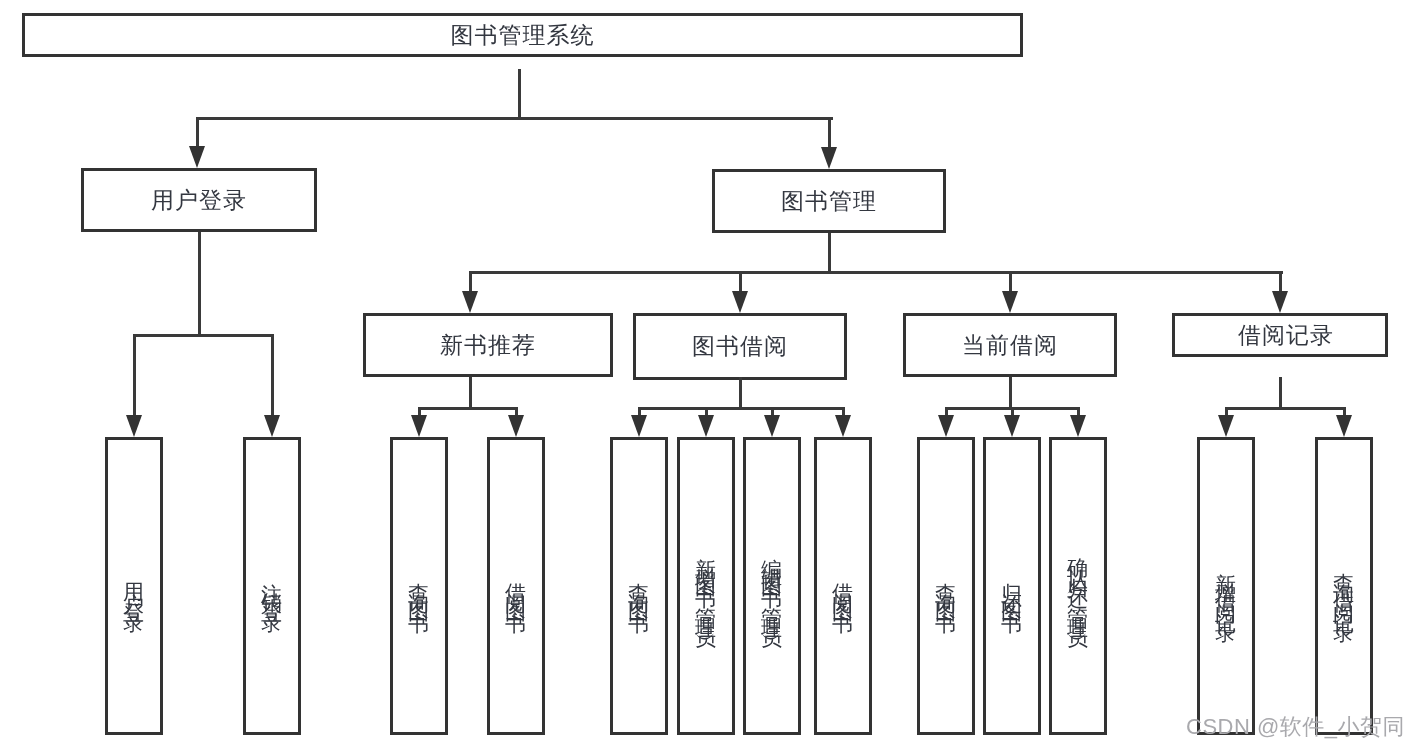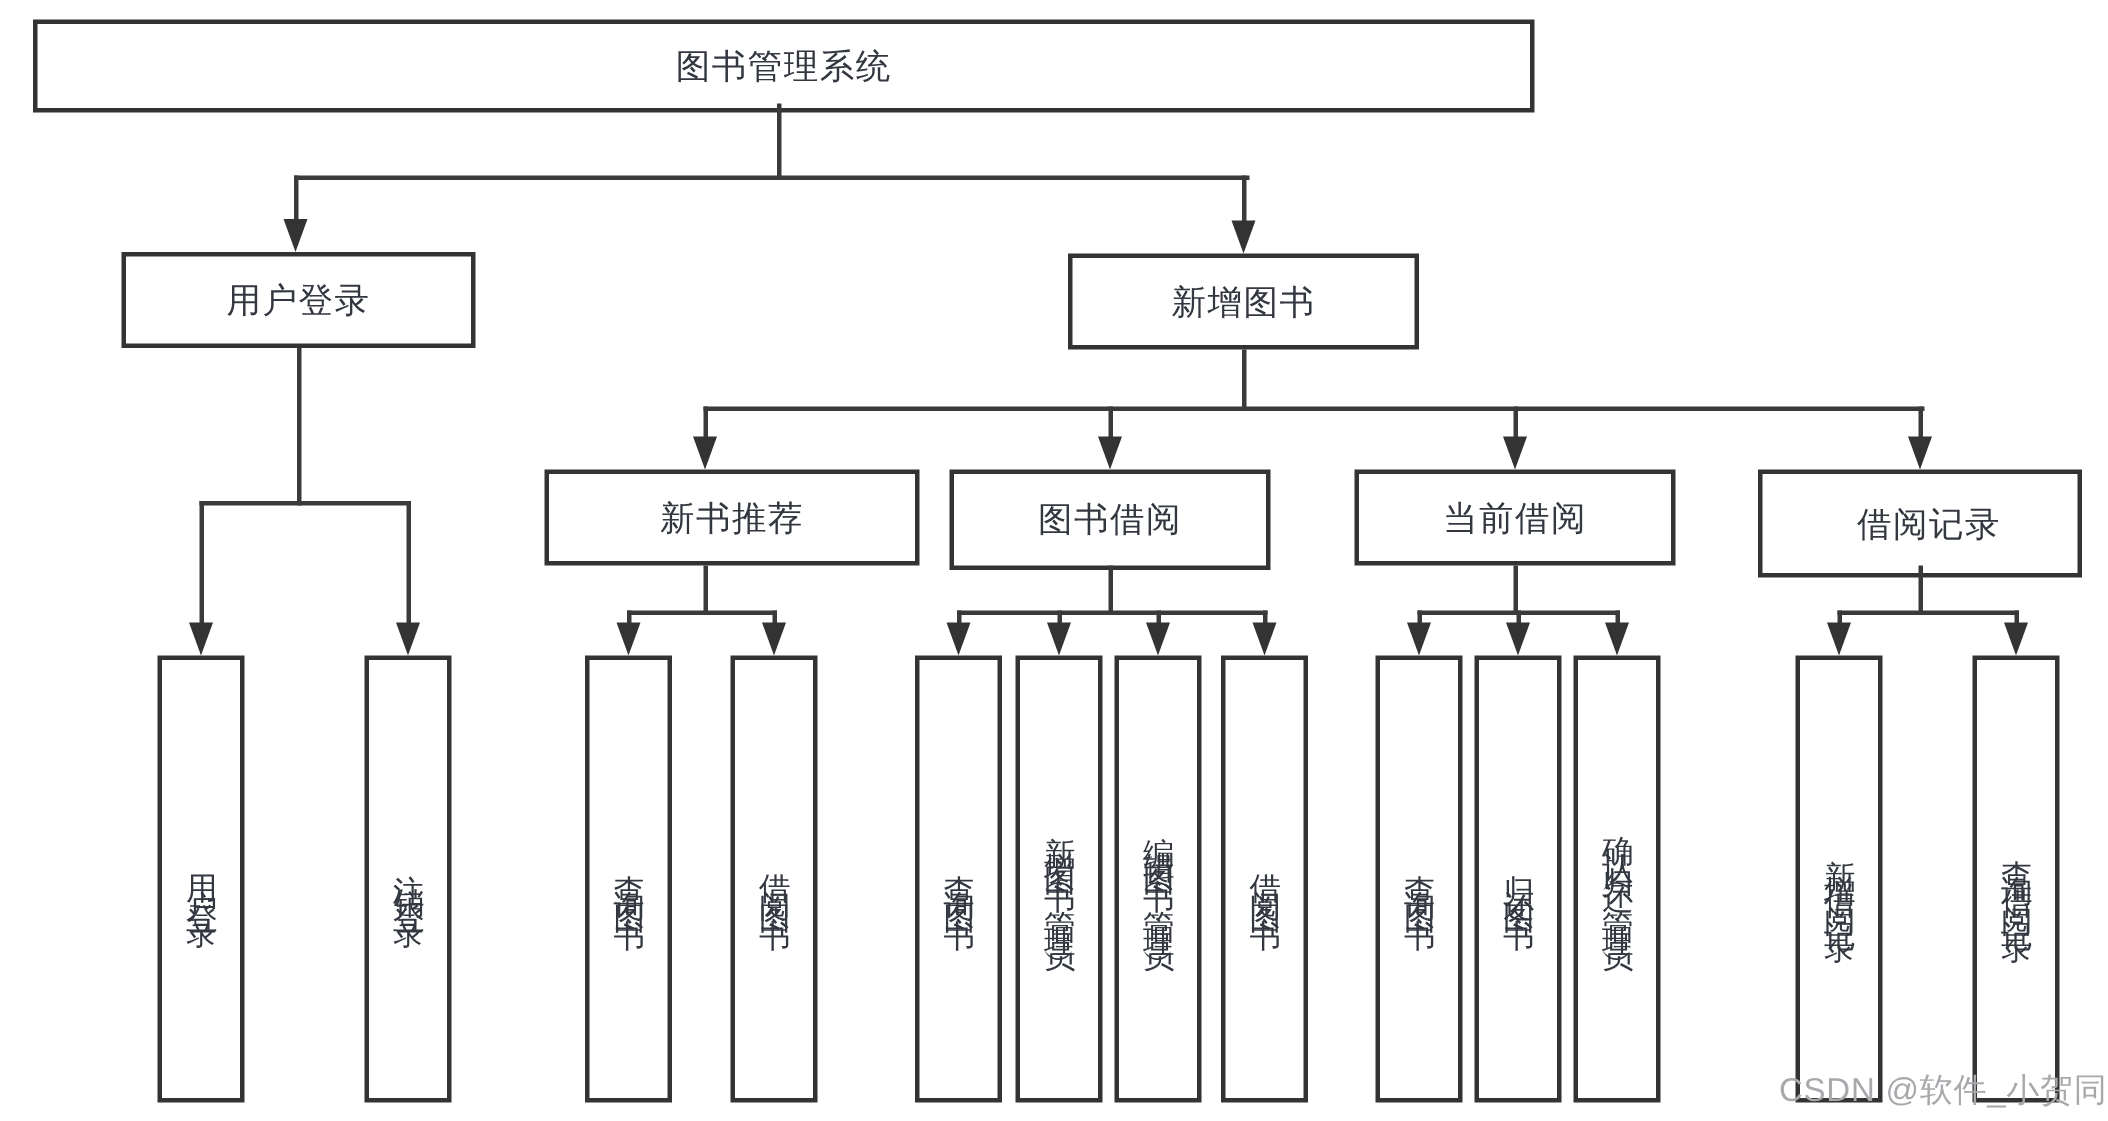--- a/index.html
+++ b/index.html
@@ -32,36 +32,36 @@
   .watermark {
     position:absolute; left:1186px; top:712px;
     color:#a9a9ad; font-size:22px; letter-spacing:0.5px; white-space:nowrap;
   }
 </style>
 </head>
 <body>
 
 <div class="canvas">
 
-  <div class="box" style="left:22px;top:13px;width:1001px;height:62px;justify-content:center;">
+  <div class="box" style="left:22px;top:13px;width:1001px;height:44px;justify-content:center;">
     <span>图书管理系统</span>
   </div>
 
   <div class="line" style="left:518px;top:69px;width:3px;height:51px;"></div>
   <div class="line" style="left:196px;top:117px;width:637px;height:3px;"></div>
   <div class="line" style="left:196px;top:117px;width:3px;height:31px;"></div>
   <div class="arr" style="left:189px;top:146px;"></div>
   <div class="line" style="left:828px;top:117px;width:3px;height:32px;"></div>
   <div class="arr" style="left:821px;top:147px;"></div>
 
   <div class="box" style="left:81px;top:168px;width:236px;height:64px;">
     <span>用户登录</span>
   </div>
   <div class="box" style="left:712px;top:169px;width:234px;height:64px;">
-    <span>新增图书</span>
+    <span>图书管理</span>
   </div>
 
   <div class="line" style="left:198px;top:232px;width:3px;height:105px;"></div>
   <div class="line" style="left:133px;top:334px;width:141px;height:3px;"></div>
   <div class="line" style="left:133px;top:334px;width:3px;height:83px;"></div>
   <div class="arr" style="left:126px;top:415px;"></div>
   <div class="line" style="left:271px;top:334px;width:3px;height:83px;"></div>
   <div class="arr" style="left:264px;top:415px;"></div>
 
   <div class="line" style="left:828px;top:233px;width:3px;height:41px;"></div>
@@ -77,21 +77,21 @@
 
   <div class="box" style="left:363px;top:313px;width:250px;height:64px;">
     <span>新书推荐</span>
   </div>
   <div class="box" style="left:633px;top:313px;width:214px;height:67px;">
     <span>图书借阅</span>
   </div>
   <div class="box" style="left:903px;top:313px;width:214px;height:64px;">
     <span>当前借阅</span>
   </div>
-  <div class="box" style="left:1172px;top:313px;width:216px;height:72px;padding-left:12px;">
+  <div class="box" style="left:1172px;top:313px;width:216px;height:44px;padding-left:12px;">
     <span>借阅记录</span>
   </div>
 
   <div class="line" style="left:469px;top:377px;width:3px;height:33px;"></div>
   <div class="line" style="left:418px;top:407px;width:100px;height:3px;"></div>
   <div class="line" style="left:418px;top:407px;width:3px;height:10px;"></div>
   <div class="arr" style="left:411px;top:415px;"></div>
   <div class="line" style="left:515px;top:407px;width:3px;height:10px;"></div>
   <div class="arr" style="left:508px;top:415px;"></div>
 

